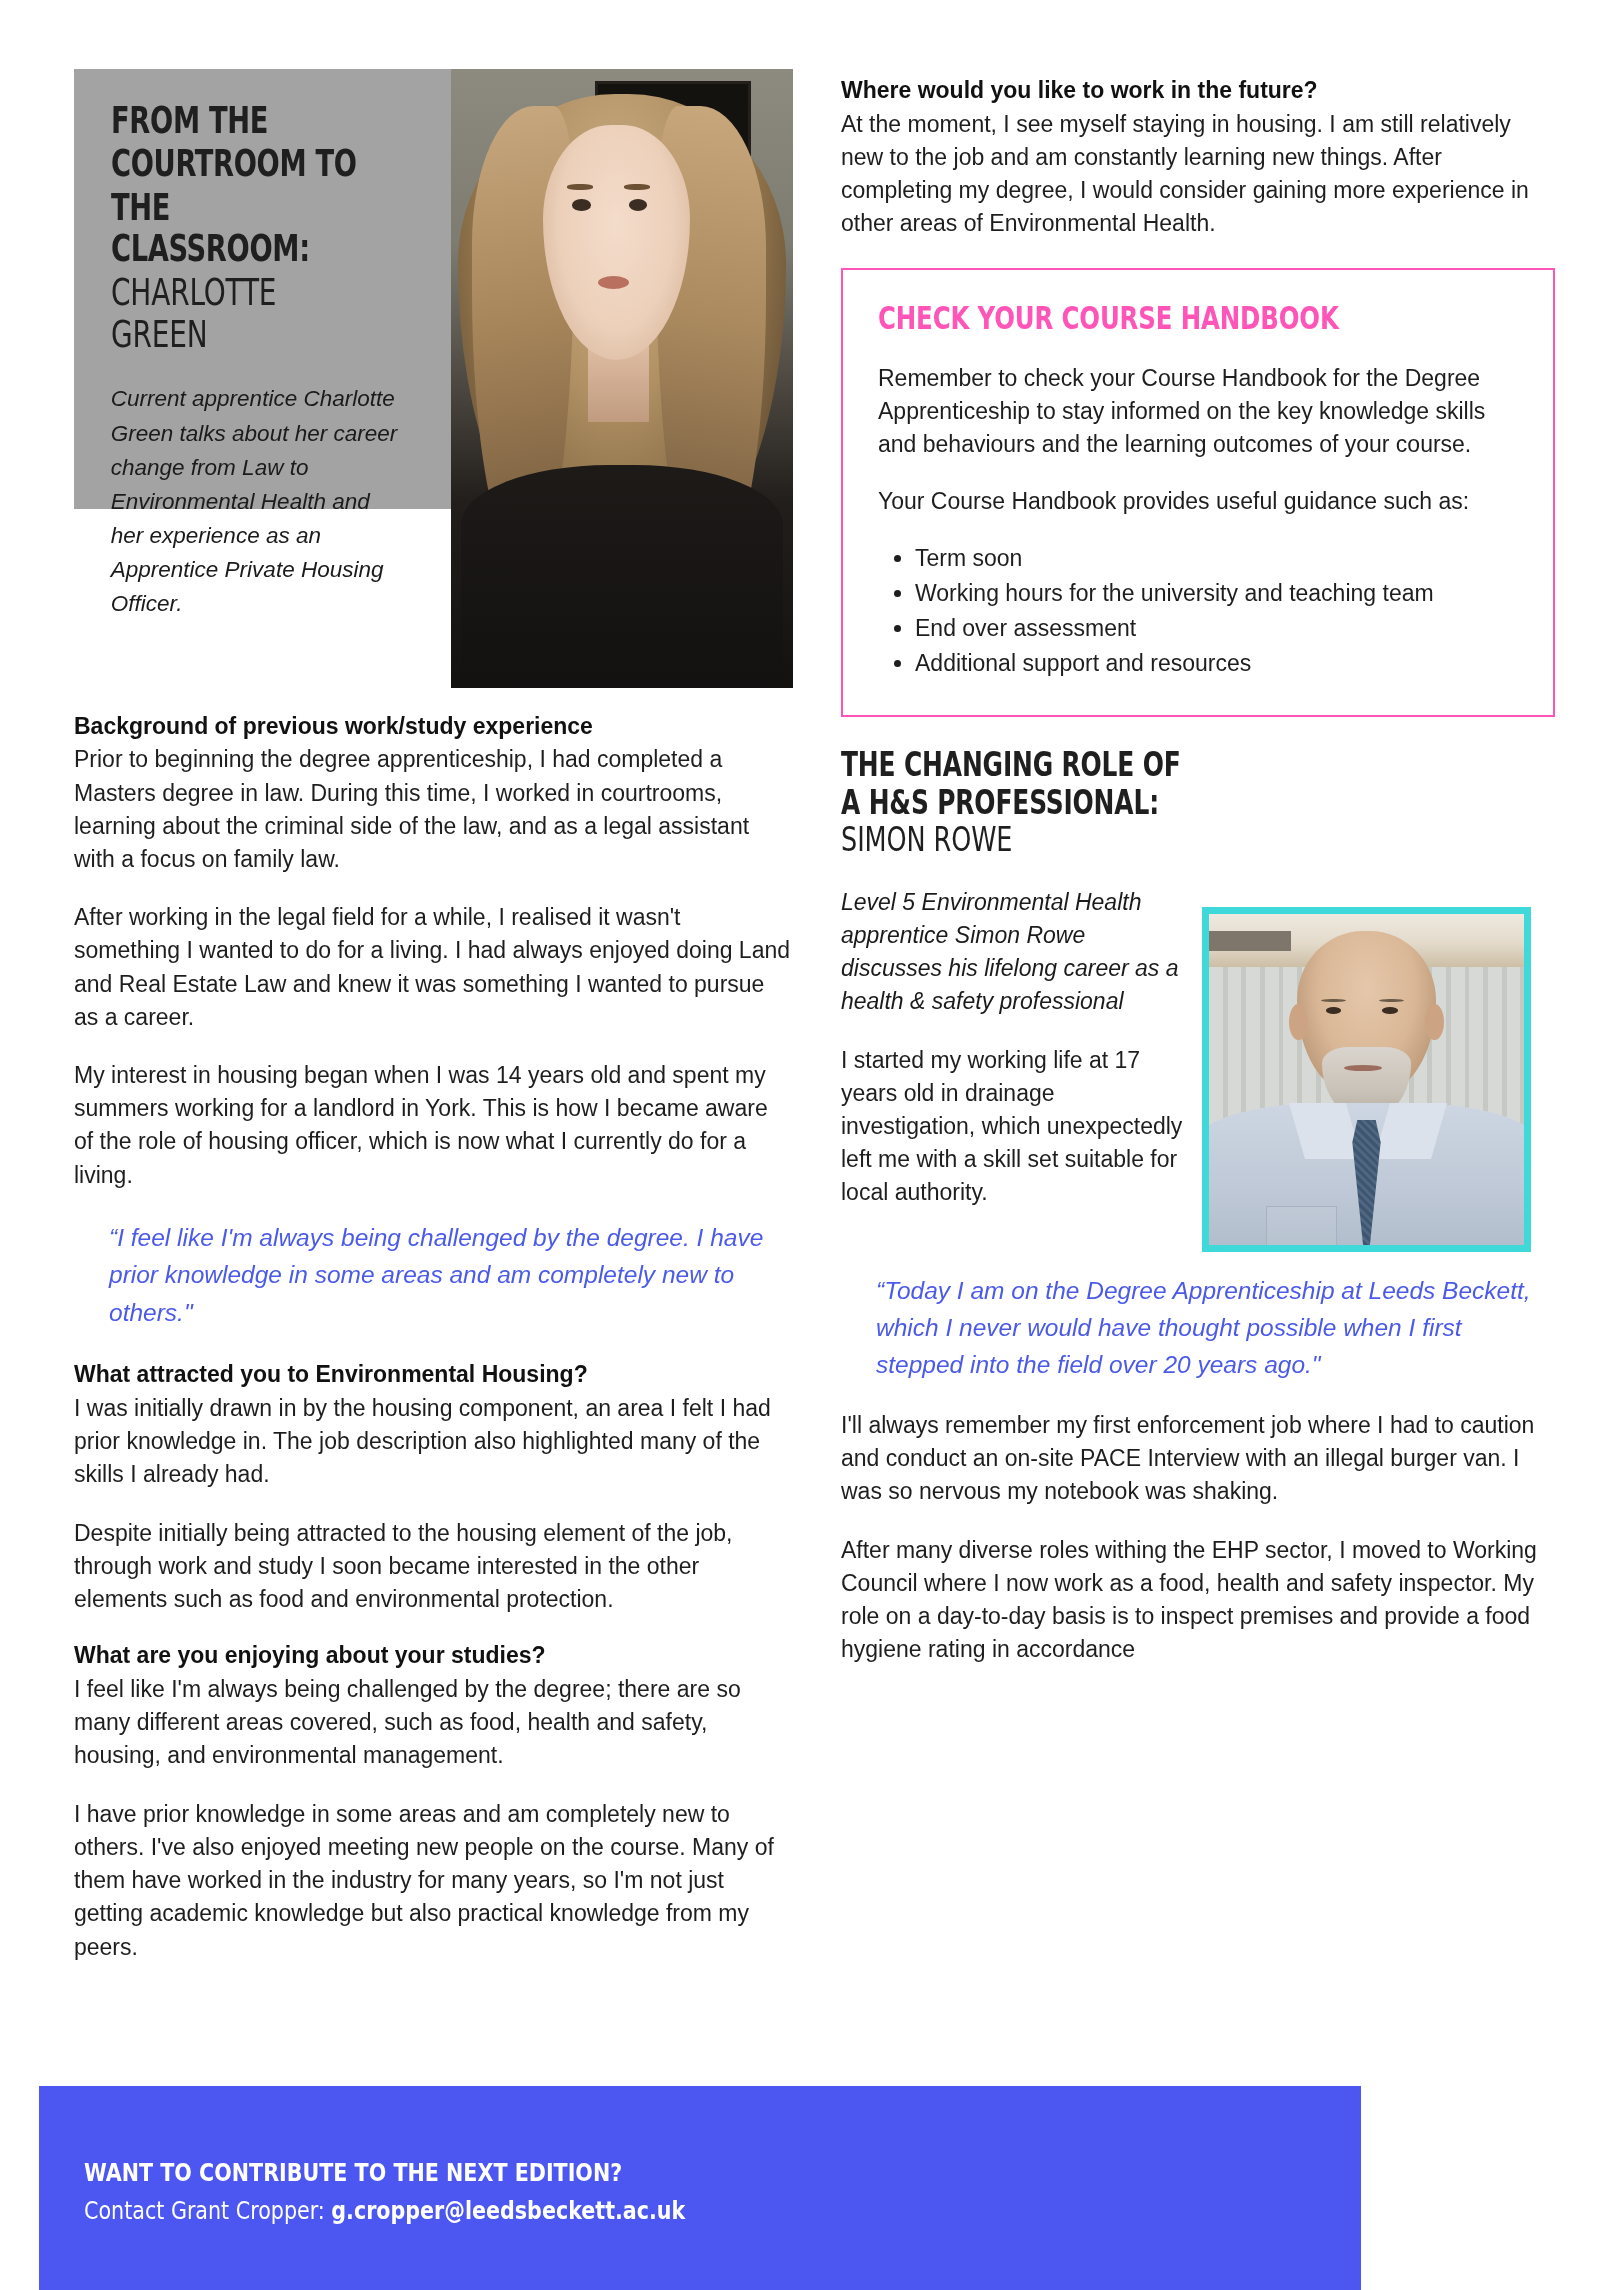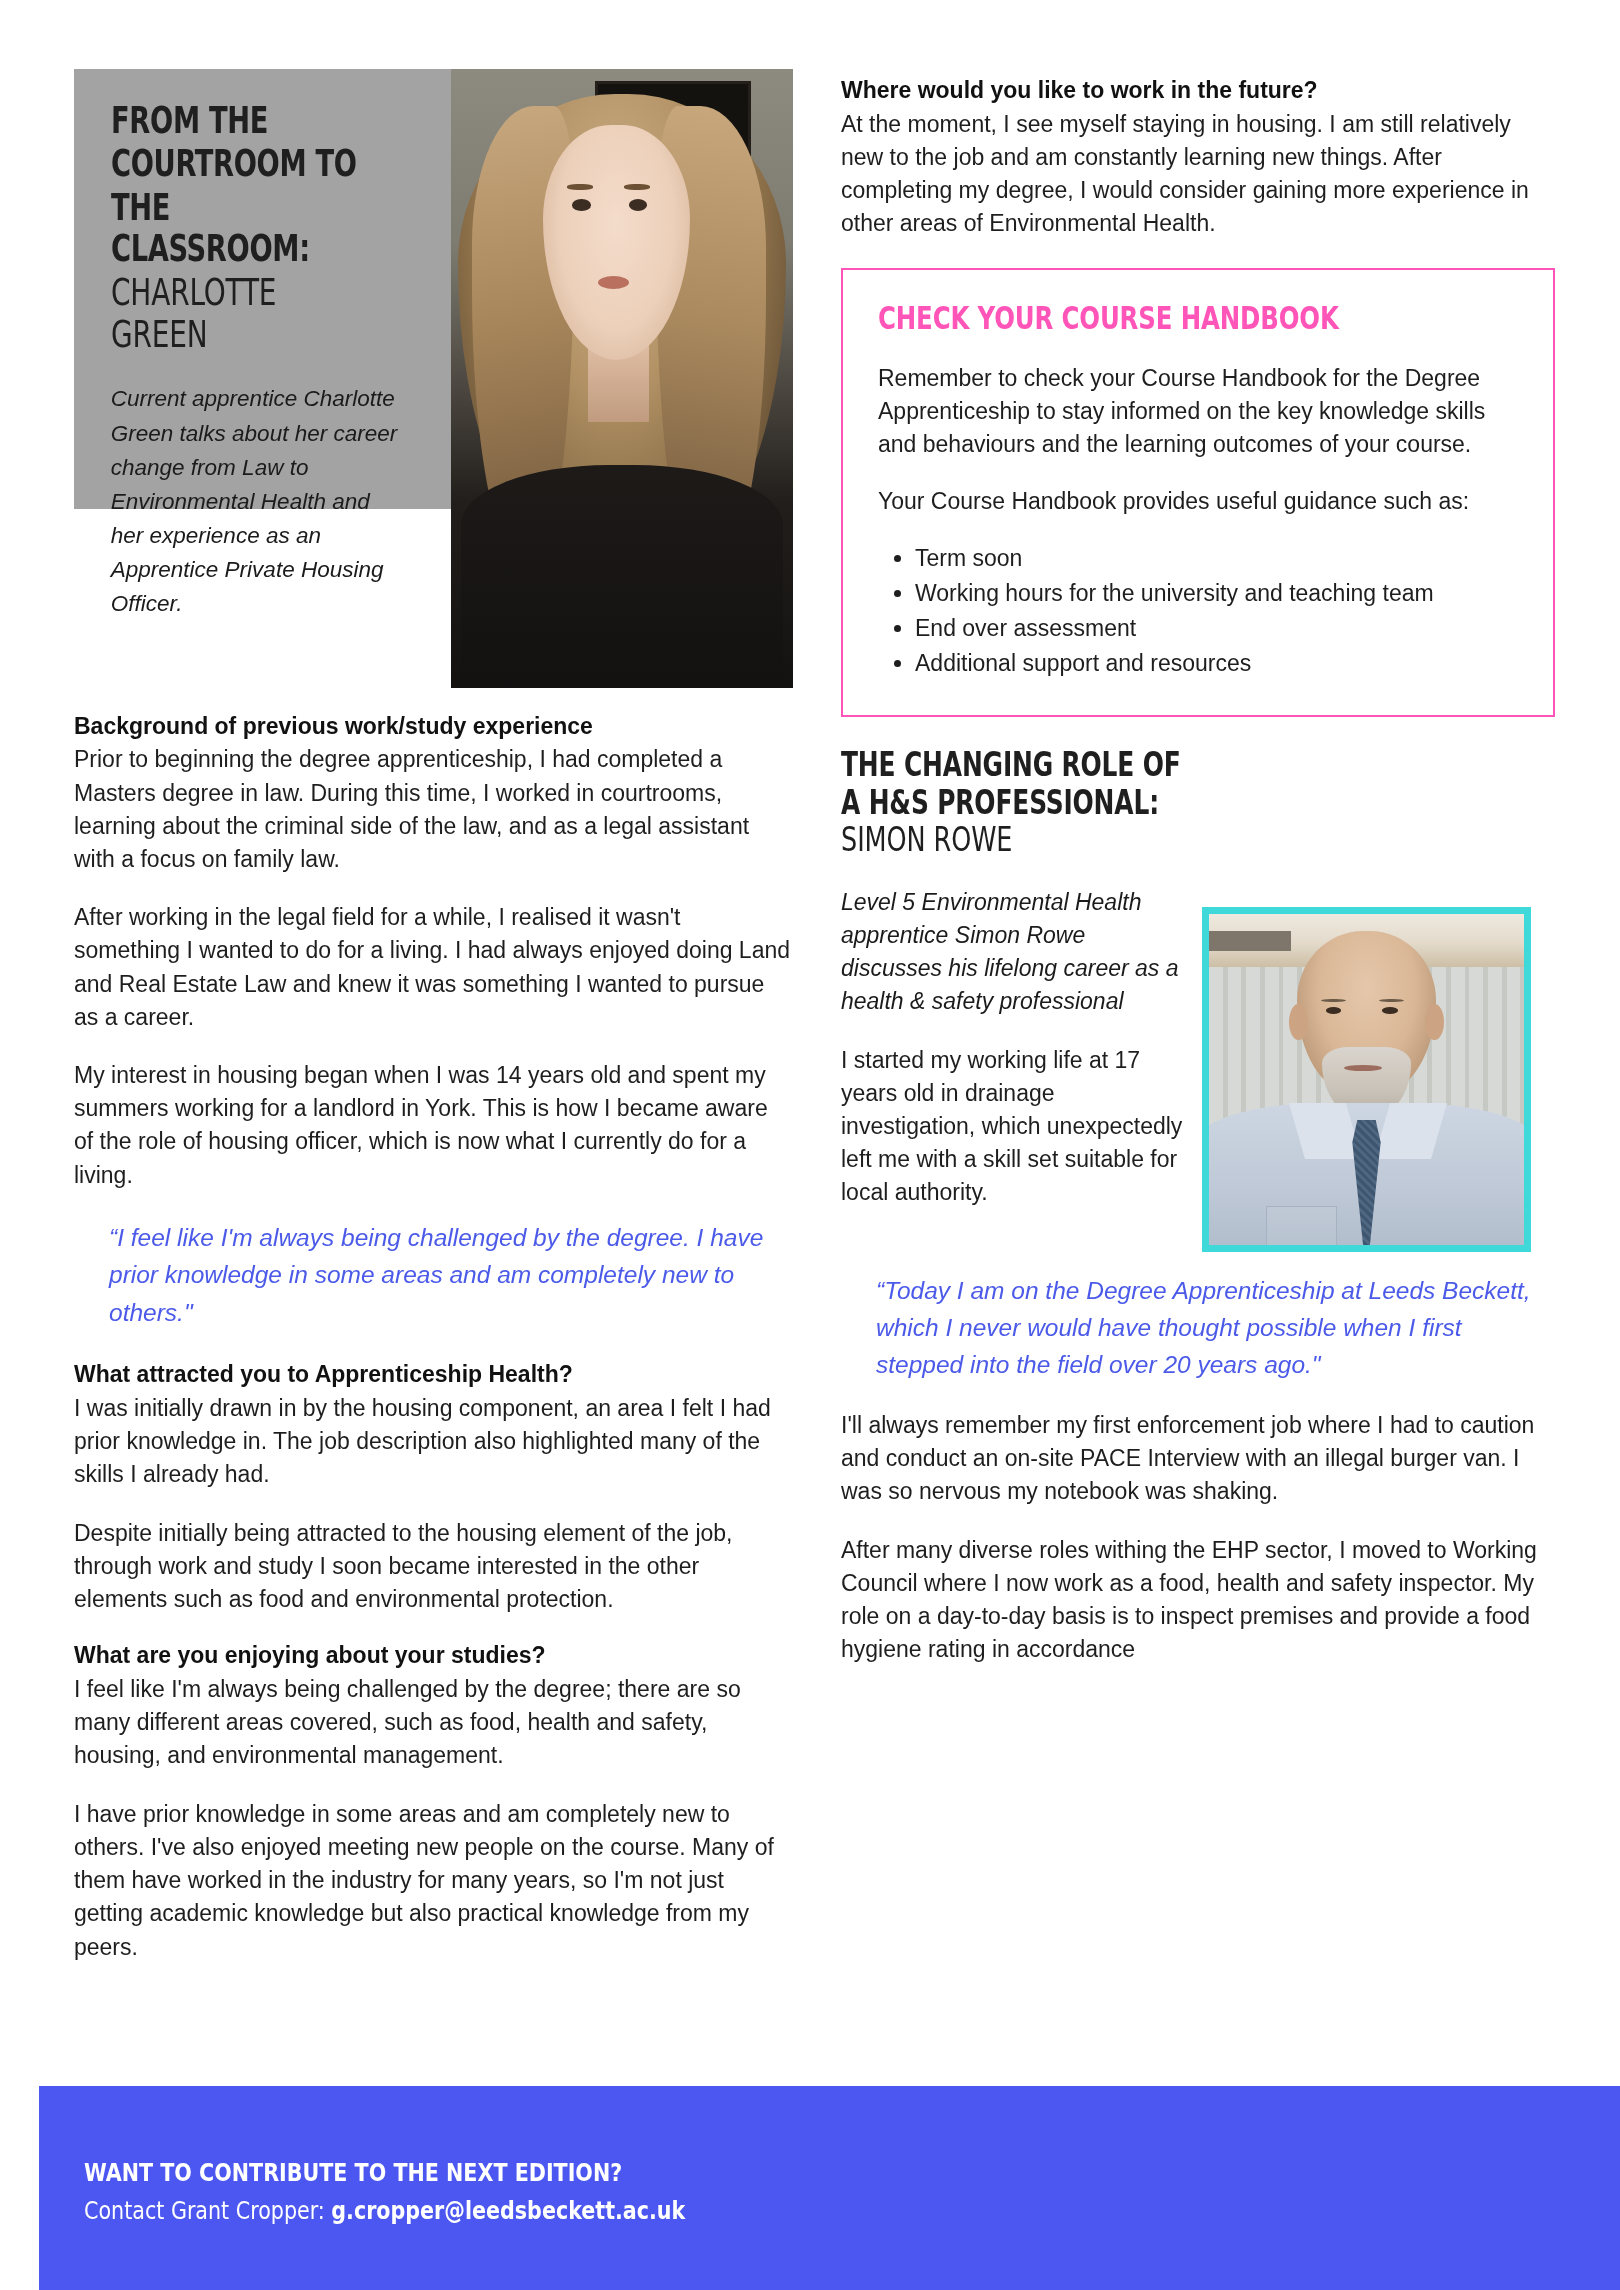--- a/index.html
+++ b/index.html
@@ -333,21 +333,21 @@
     width: 22%; height: 12%;
     border: 1px solid #a6b2c2;
     background: rgba(255,255,255,0.08);
   }
 
   
   .footer {
     position: absolute;
     left: 39px;
     top: 2086px;
-    width: 1581px;
+    width: 1322px;
     height: 205px;
     background: #4b57f0;
   }
   .footer-inner {
     position: absolute;
     left: 45px;
     top: 71px;
   }
   .footer-line1 {
     font-family: "Liberation Sans Narrow", "DejaVu Sans Condensed", "Liberation Sans", sans-serif;
@@ -402,21 +402,21 @@
       </div>
     </div>
 
     <h3 class="qhead" style="margin-top:23.5px">Background of previous work/study experience</h3>
     <p class="body">Prior to beginning the degree apprenticeship, I had completed a Masters degree in law. During this time, I worked in courtrooms, learning about the criminal side of the law, and as a legal assistant with a focus on family law.</p>
     <p class="body">After working in the legal field for a while, I realised it wasn't something I wanted to do for a living. I had always enjoyed doing Land and Real Estate Law and knew it was something I wanted to pursue as a career.</p>
     <p class="body">My interest in housing began when I was 14 years old and spent my summers working for a landlord in York. This is how I became aware of the role of housing officer, which is now what I currently do for a living.</p>
 
     <div class="pullquote">“I feel like I'm always being challenged by the degree. I have prior knowledge in some areas and am completely new to others."</div>
 
-    <h3 class="qhead">What attracted you to Apprenticeship Health?</h3>
+    <h3 class="qhead">What attracted you to Environmental Housing?</h3>
     <p class="body">I was initially drawn in by the housing component, an area I felt I had prior knowledge in. The job description also highlighted many of the skills I already had.</p>
     <p class="body">Despite initially being attracted to the housing element of the job, through work and study I soon became interested in the other elements such as food and environmental protection.</p>
 
     <h3 class="qhead">What are you enjoying about your studies?</h3>
     <p class="body">I feel like I'm always being challenged by the degree; there are so many different areas covered, such as food, health and safety, housing, and environmental management.</p>
     <p class="body">I have prior knowledge in some areas and am completely new to others. I've also enjoyed meeting new people on the course. Many of them have worked in the industry for many years, so I'm not just getting academic knowledge but also practical knowledge from my peers.</p>
   </div>
 
   <div class="col-right">
 

